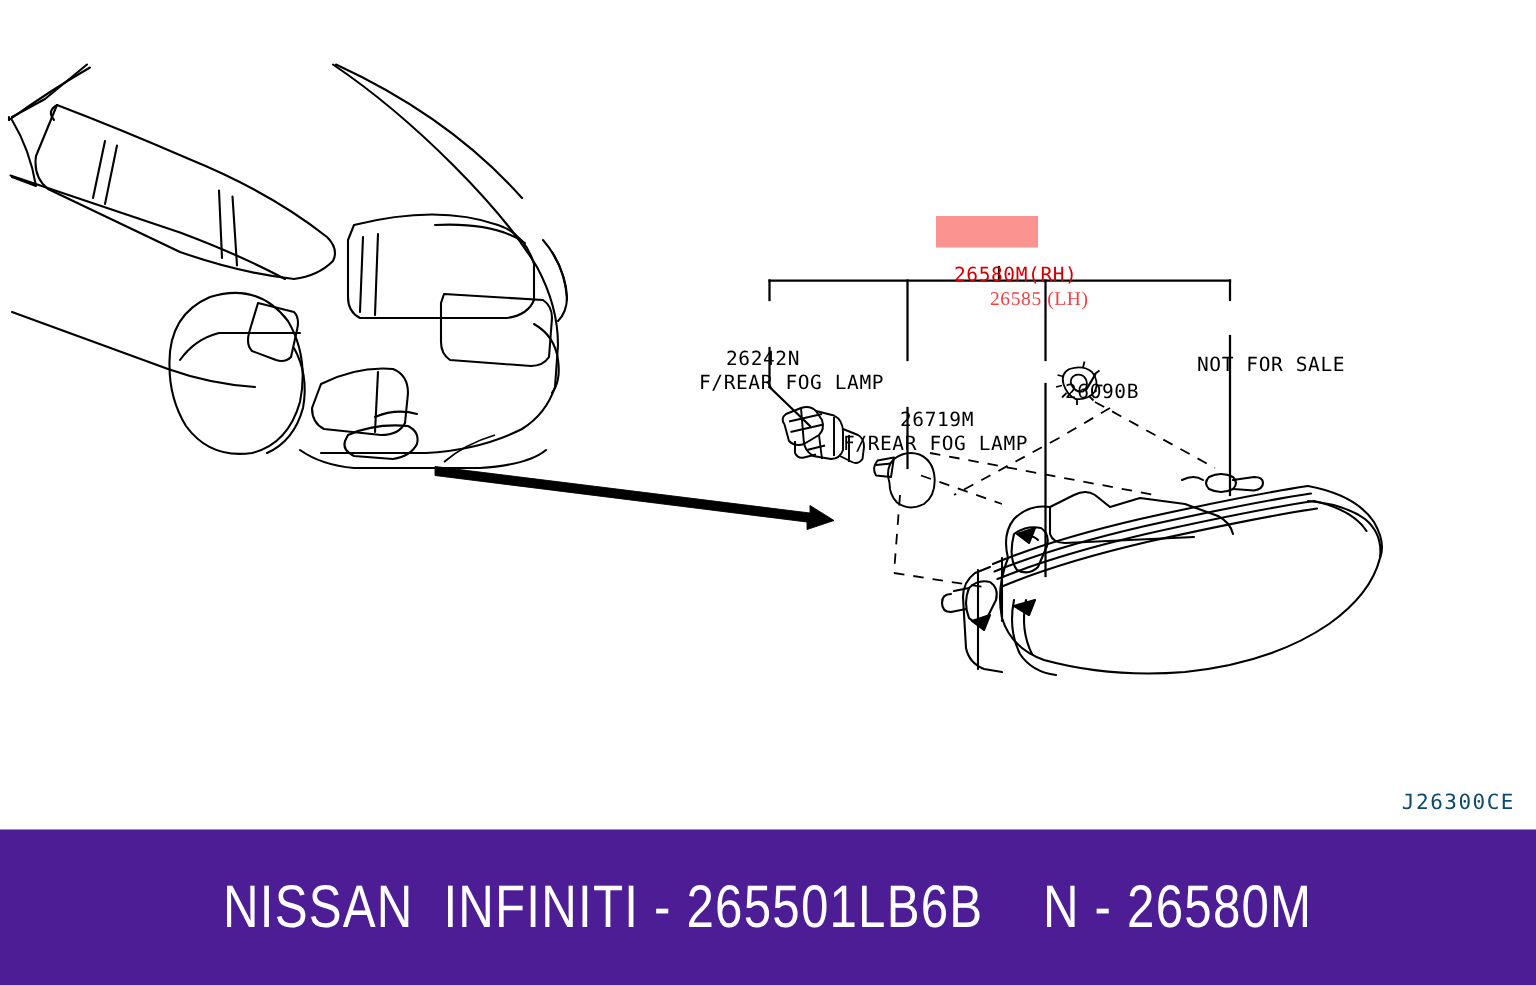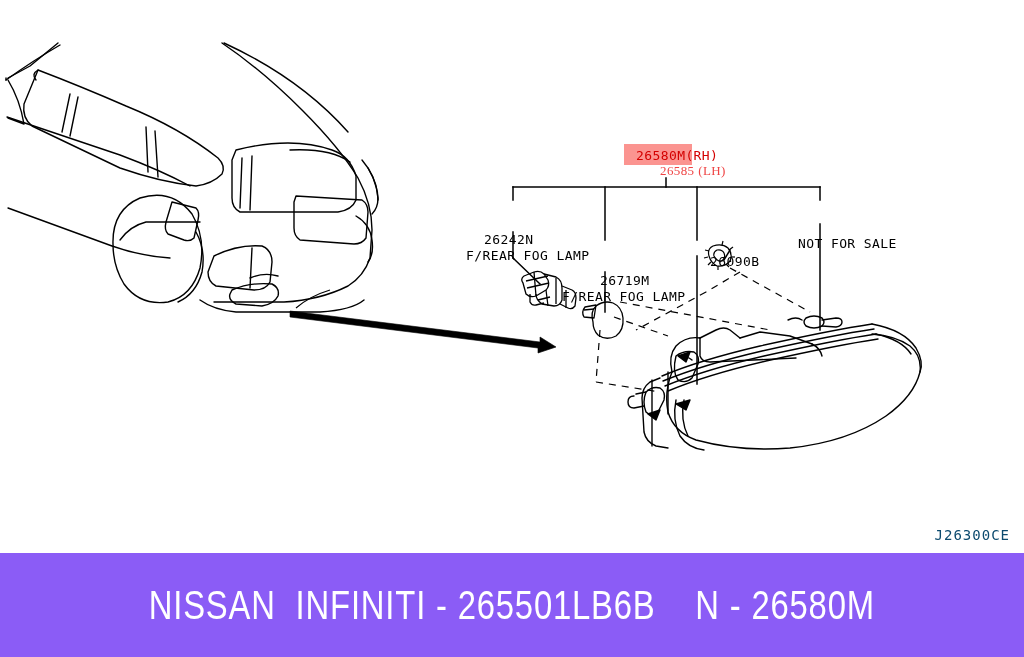--- a/index.html
+++ b/index.html
@@ -26,40 +26,40 @@
   
   .hl-wrap{position:absolute;}
   .hl-box{
     position:absolute;
     background:#fb9490;
   }
   .hl-text{
     position:relative;
     color:#d40000;
     font-family:"DejaVu Sans Mono","Liberation Mono",monospace;
-    font-size:13px;line-height:15px;white-space:pre;letter-spacing:0.4px;
+    font-size:13px;line-height:15px;white-space:pre;letter-spacing:0.4px;margin-top:28px;
   }
   .lh-text{
     position:relative;
     color:#ef4444;
     font-family:Liberation Serif, serif;
     font-size:13px;line-height:15px;white-space:pre;letter-spacing:0.4px;margin-left:24px;
   }
 
   
   .drawcode{
     position:absolute;right:14px;top:527px;
     font-family:"DejaVu Sans Mono","Liberation Mono",monospace;
     font-size:14px;color:#0c4a6e;letter-spacing:1px;
   }
 
   
   #banner{
     position:absolute;left:0;top:553px;width:1024px;height:104px;
-    background:#8b5cf6;
+    background:#4c1d95;
     display:flex;align-items:center;justify-content:center;
   }
   #banner-text{
     color:#ffffff;
     font-family:"Liberation Sans","DejaVu Sans",sans-serif;
     font-size:40px;
     font-weight:400;
     letter-spacing:1px;
     white-space:pre;
     transform:scaleX(0.82);

